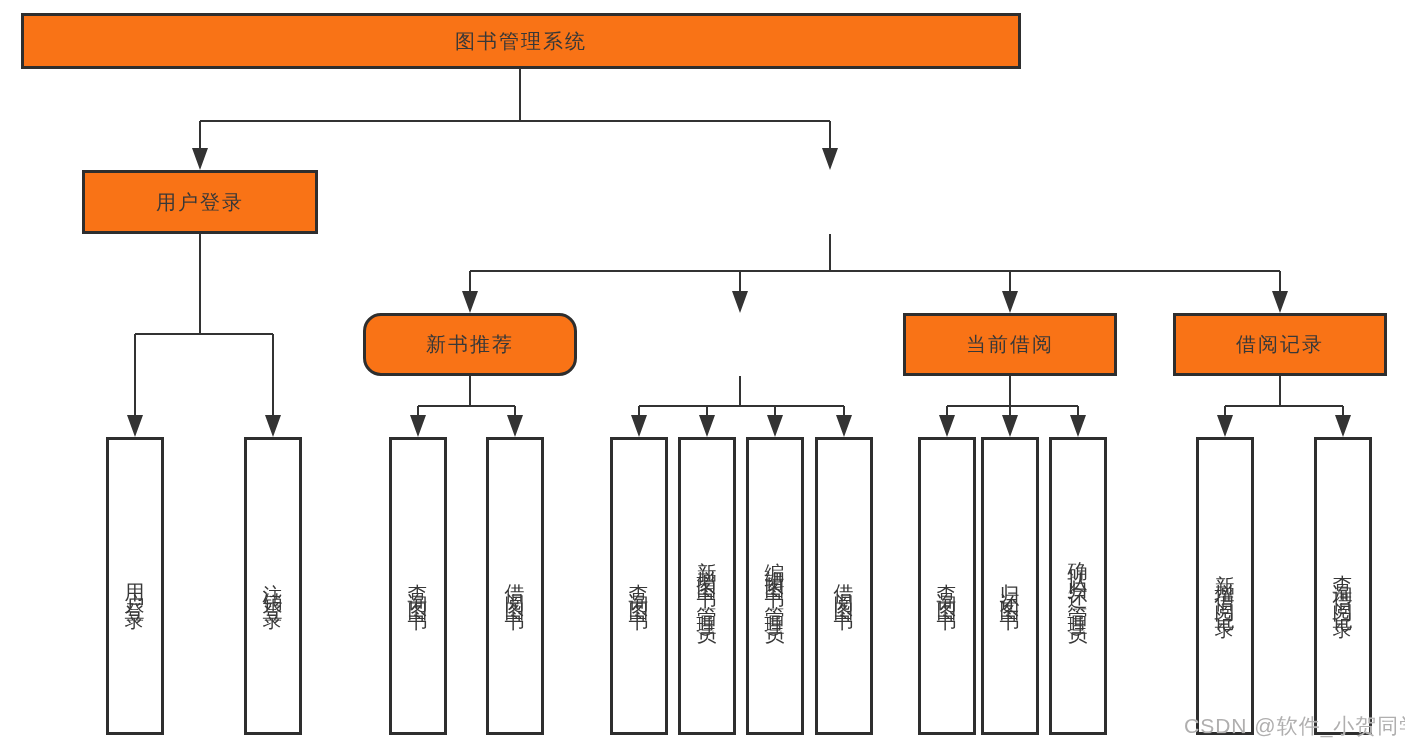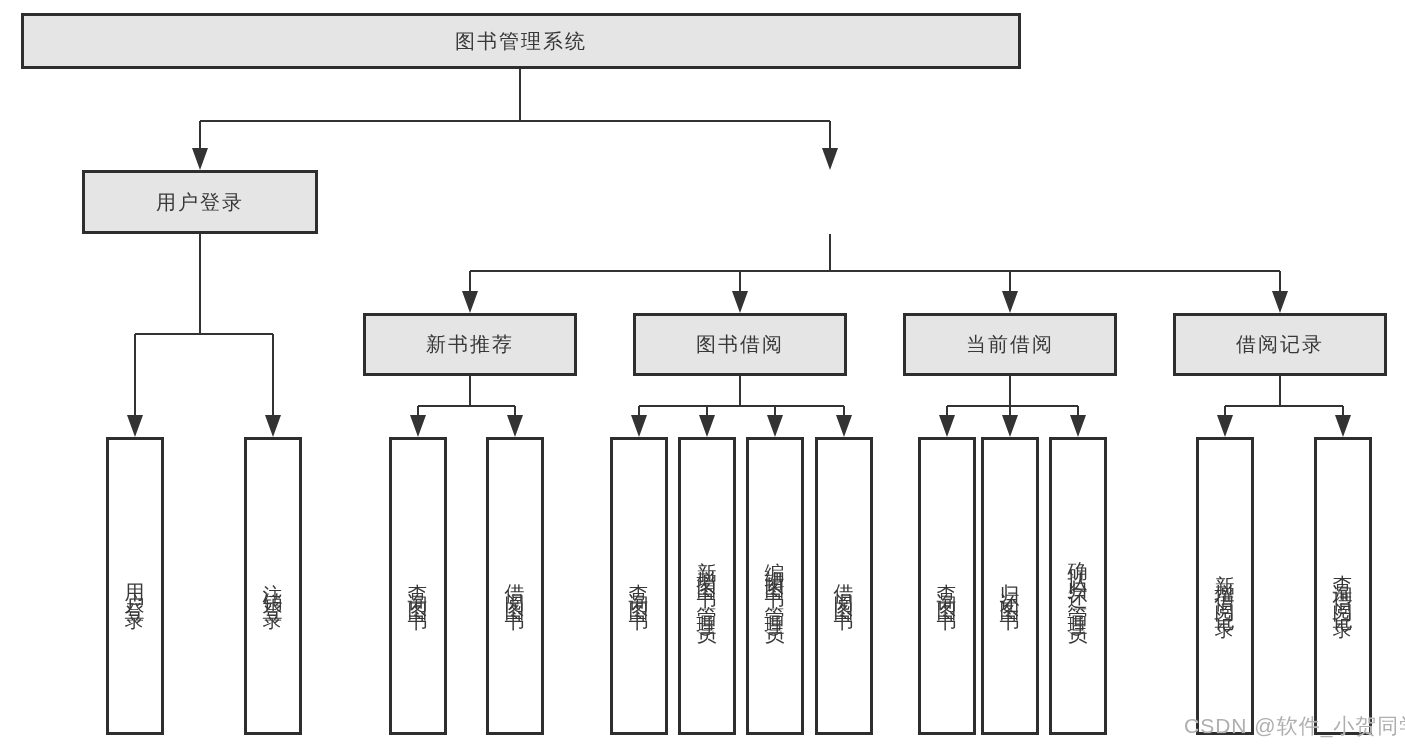--- a/index.html
+++ b/index.html
@@ -2,21 +2,21 @@
 <html><head>
 <meta charset="utf-8">
 <style>
   html,body{margin:0;padding:0;background:#ffffff;}
   .stage{
     position:relative;width:1405px;height:747px;background:#ffffff;overflow:hidden;
     font-family:"Liberation Sans",sans-serif;color:#333333;
   }
   .stage *{box-sizing:border-box;}
   .node{
-    position:absolute;background:#e5e5e5;border:3px solid #2e2e2e;
+    position:absolute;background:#f97316;border:3px solid #2e2e2e;
     display:flex;align-items:center;justify-content:center;
     font-size:20px;letter-spacing:2px;color:#383838;white-space:nowrap;
   }
   .node.root{left:21px;top:13px;width:1000px;height:56px;}
   .node.lvl2{top:170px;width:236px;height:64px;}
   .node.lvl3{top:313px;width:214px;height:63px;}
   .leaf{
     position:absolute;top:437px;width:58px;height:298px;
     background:#ffffff;border:3px solid #2e2e2e;
     display:flex;align-items:center;justify-content:center;
@@ -65,22 +65,21 @@
     <g>
       <path d="M1280 376 V407 M1225 406 H1343 M1225 406 V417 M1343 406 V417"></path>
       <path fill="#333333" stroke="none" d="M1217 415 H1233 L1225 437 Z M1335 415 H1351 L1343 437 Z"></path>
     </g>
   </svg>
 
   <div class="node root">图书管理系统</div>
 
   <div class="node lvl2" style="left:82px;">用户登录</div>
 
-  <div class="node lvl3" style="left:363px;">新书推荐</div>
-  <div class="node lvl3" style="left:633px;">图书借阅</div>
+  <div class="node lvl3" style="left:363px;border-radius:18px;">新书推荐</div>
   <div class="node lvl3" style="left:1173px;">借阅记录</div>
   <div class="node lvl3" style="left:903px;">当前借阅</div>
 
   <div class="leaf" style="left:106px;">
     <span>用户登录</span>
   </div>
   <div class="leaf" style="left:244px;">
     <span>注销登录</span>
   </div>
 

